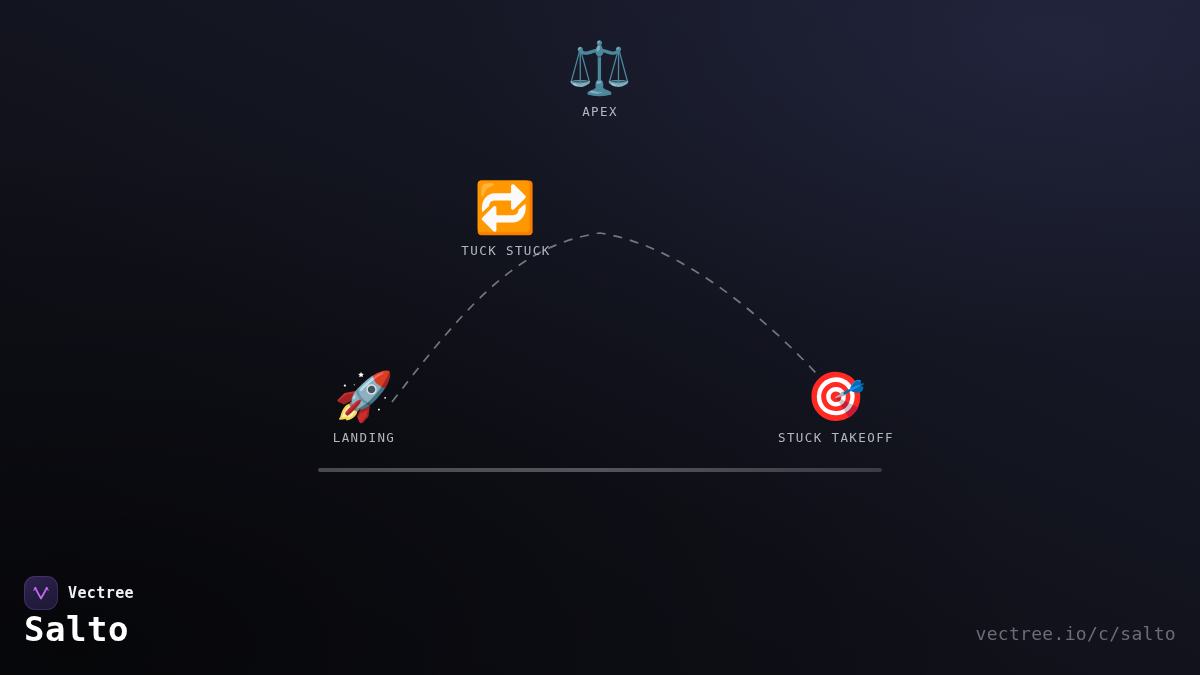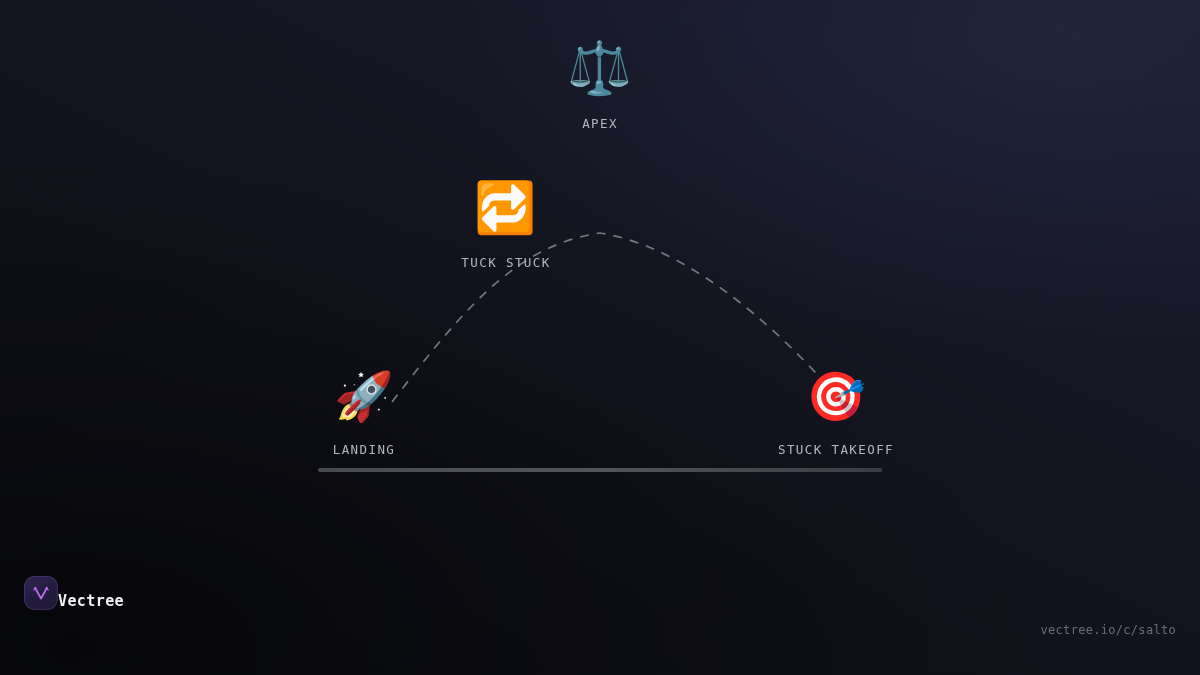--- a/index.html
+++ b/index.html
@@ -49,21 +49,21 @@
     width: 220px;
     margin-left: -110px;
   }
   .node-icon {
     display: block;
     line-height: 1;
     text-align: center;
     font-family: "DejaVu Sans", sans-serif;
   }
   .node-label {
-    margin-top: 22px;
+    margin-top: 10px;
     font-family: "DejaVu Sans Mono", "Liberation Mono", monospace;
     font-size: 12.5px;
     letter-spacing: 1.4px;
     color: #b4b7c0;
     white-space: nowrap;
     text-align: center;
   }
 
   #node-apex        { left: 600px; top: 42px; }
   #node-apex .node-icon   { font-size: 52px; }
@@ -85,22 +85,22 @@
     background: linear-gradient(90deg, #4a4d55 0%, #55585f 50%, #3c3f46 100%);
     opacity: 0.95;
   }
 
   
   #brand {
     position: absolute;
     left: 24px;
     top: 576px;
     display: flex;
-    align-items: flex-end;
-    gap: 0;
+    align-items: center;
+    gap: 10px;
   }
   #brand-logo {
     width: 34px;
     height: 34px;
     border-radius: 11px;
     background: linear-gradient(150deg, #2e2350 0%, #241c3f 55%, #1d1733 100%);
     box-shadow: inset 0 0 0 1px rgba(150,110,220,0.22);
     display: flex;
     align-items: center;
     justify-content: center;
@@ -121,21 +121,21 @@
     font-weight: bold;
     color: #ffffff;
     letter-spacing: 0.5px;
     line-height: 1;
   }
   #footer-url {
     position: absolute;
     right: 24px;
     top: 623px;
     font-family: "DejaVu Sans Mono", "Liberation Mono", monospace;
-    font-size: 12px;
+    font-size: 18px;
     color: #6a6d78;
     letter-spacing: 0.3px;
   }
 </style>
 </head>
 <body>
 
 <div id="stage">
 
   <div id="vignette"></div>
@@ -180,16 +180,17 @@
         <path d="M5.2 6.4 L12 18.6 L18.8 6.4" fill="none" stroke="#c56bf0" stroke-width="2.1" stroke-linecap="round" stroke-linejoin="round"></path>
         <path d="M5.2 6.4 L3.4 8.6 M5.2 6.4 L7.1 8.6" fill="none" stroke="#b45ae6" stroke-width="1.5" stroke-linecap="round"></path>
         <path d="M18.8 6.4 L16.9 8.6 M18.8 6.4 L20.6 8.6" fill="none" stroke="#b45ae6" stroke-width="1.5" stroke-linecap="round"></path>
         <circle cx="5.2" cy="6.0" r="1.25" fill="#d07cf5"></circle>
         <circle cx="18.8" cy="6.0" r="1.25" fill="#d07cf5"></circle>
       </svg>
     </div>
     <span id="brand-name">Vectree</span>
   </div>
 
+  <div id="page-title">Salto</div>
 
   <div id="footer-url">vectree.io/c/salto</div>
 
 </div>
 
 </body></html>

